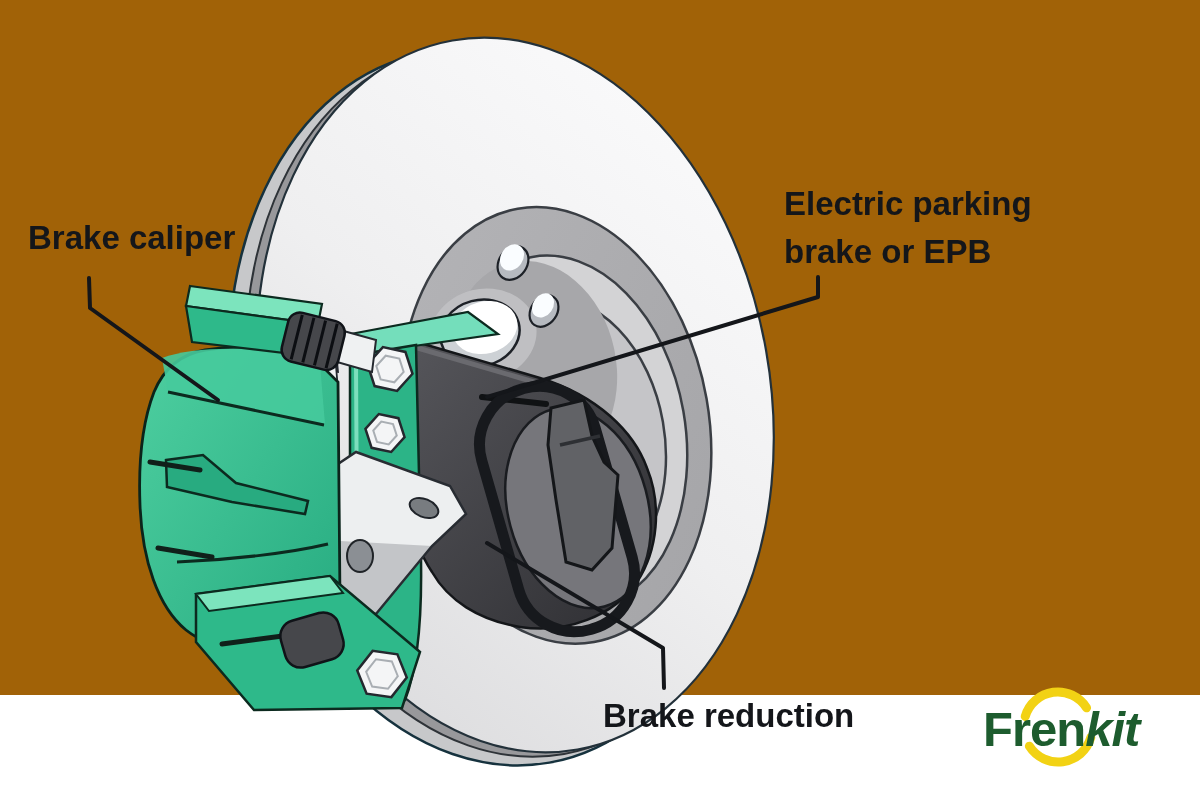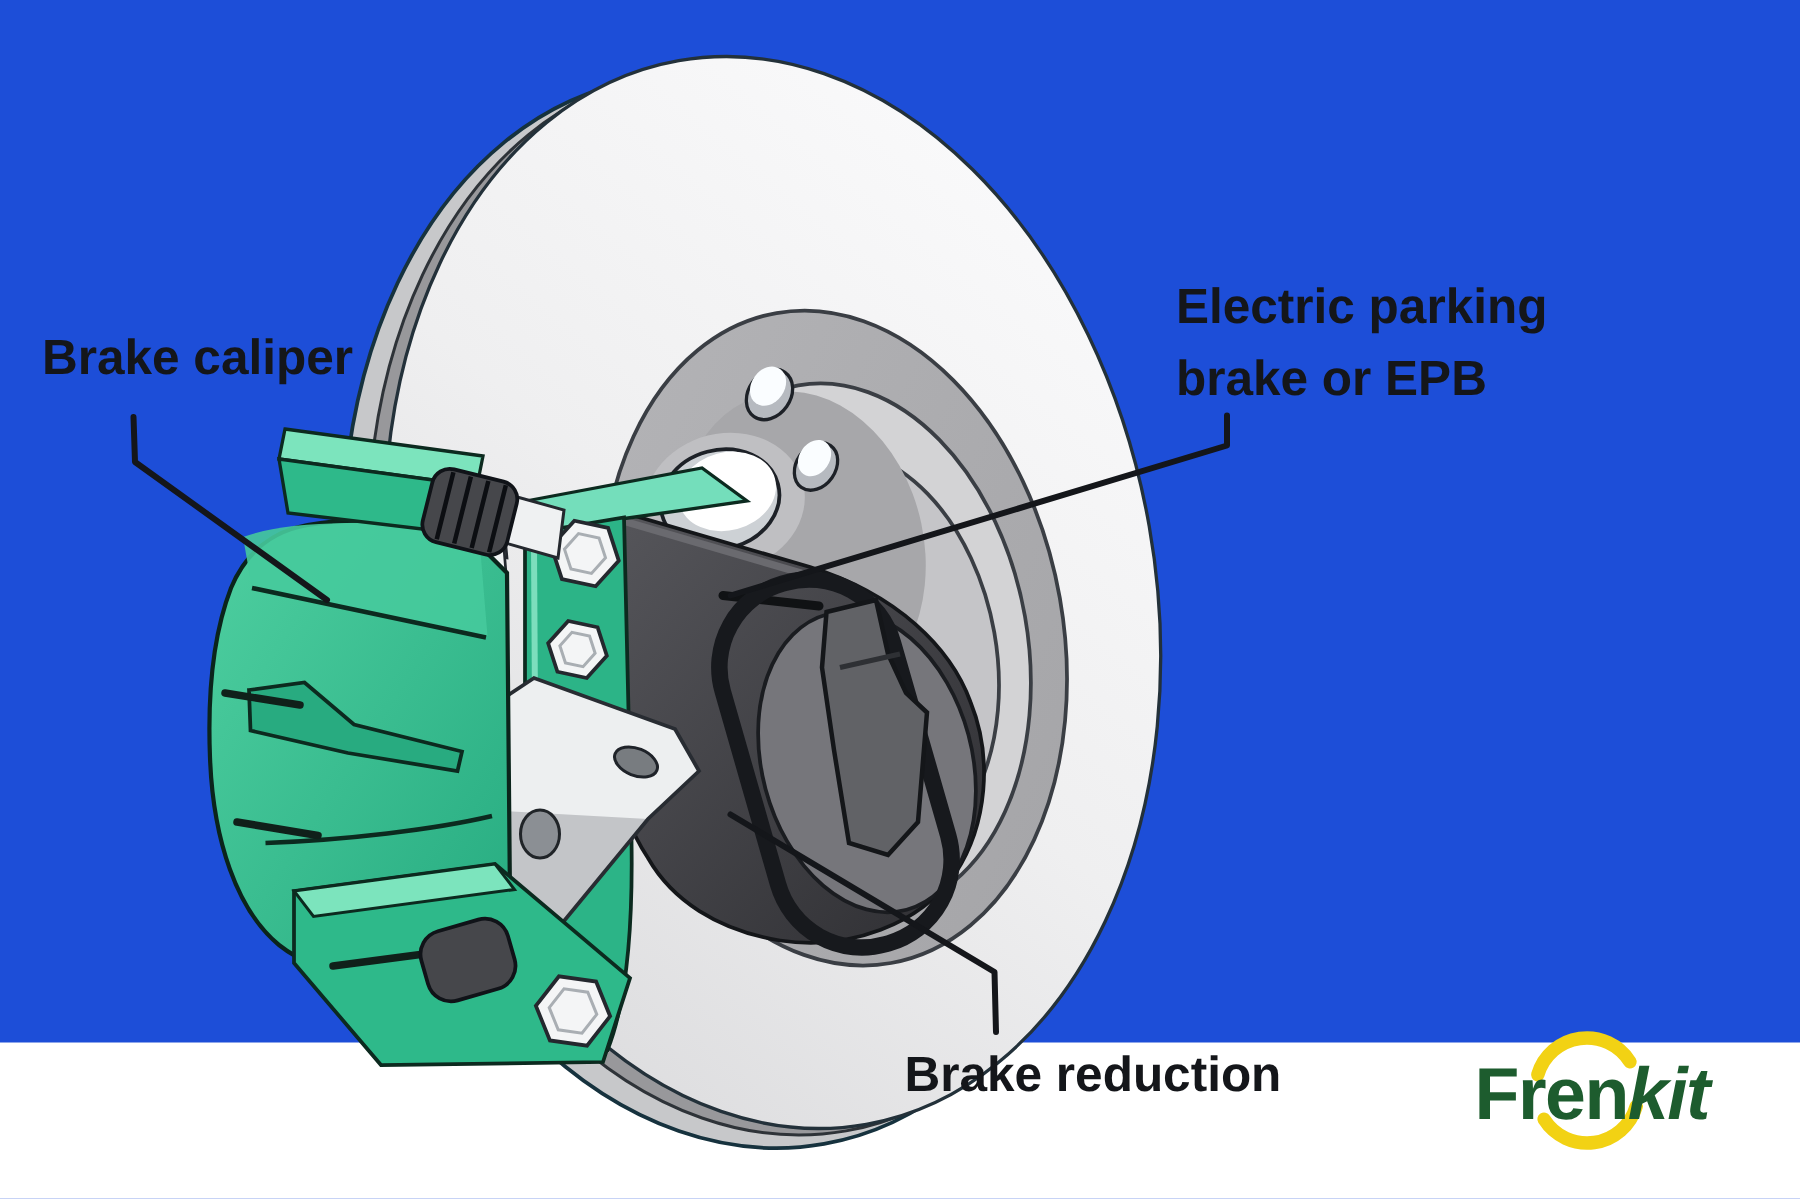--- a/index.html
+++ b/index.html
@@ -8,21 +8,21 @@
     background: #ffffff;
     width: 1200px;
     height: 799px;
     overflow: hidden;
     font-family: "Liberation Sans", sans-serif;
   }
   .stage {
     position: relative;
     width: 1200px;
     height: 695px;
-    background: #1d4ed8;
+    background: #a16207;
   }
   svg { display: block; }
   .label-text {
     font-family: "Liberation Sans", sans-serif;
     font-weight: 700;
     font-size: 33px;
     fill: #14161a;
   }
   .logo-text {
     font-family: "Liberation Sans", sans-serif;

